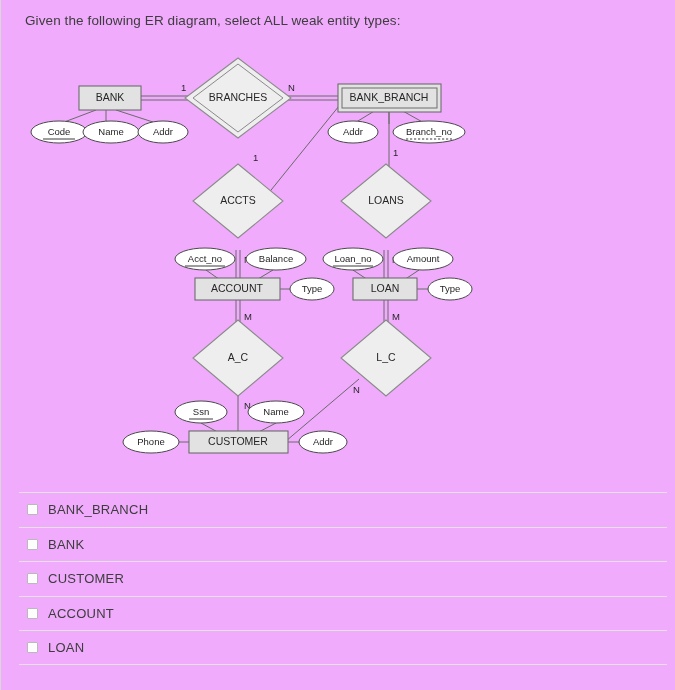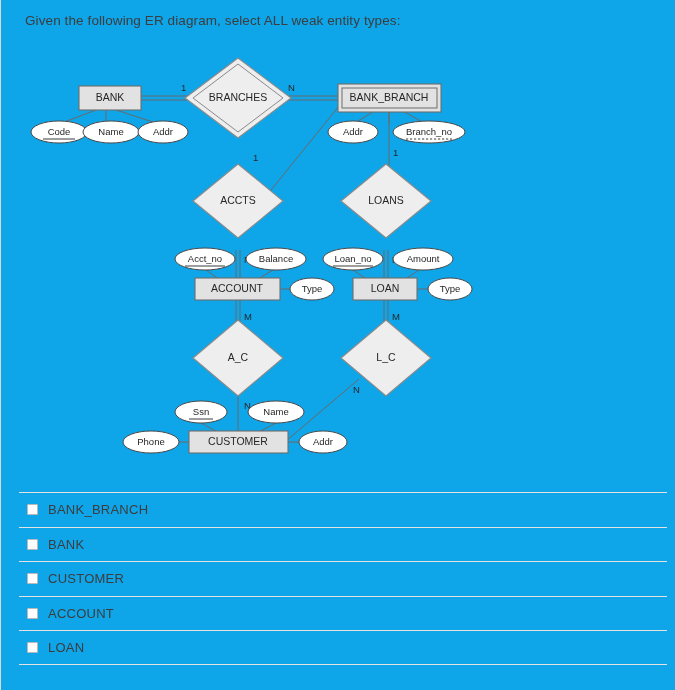--- a/index.html
+++ b/index.html
@@ -14,21 +14,21 @@
     font-family: "Liberation Sans", sans-serif;
     color: #3a3a3a;
     overflow: hidden;
   }
   .page {
     position: relative;
     width: 675px;
     height: 690px;
     box-sizing: border-box;
     border-left: 1px solid #d8d8d8;
-    background: #0ea5e9;
+    background: #f0abfc;
   }
   .question-text {
     position: absolute;
     left: 24px;
     top: 12px;
     font-size: 13.5px;
     line-height: 18px;
     color: #3d3d3d;
     letter-spacing: 0.1px;
   }

